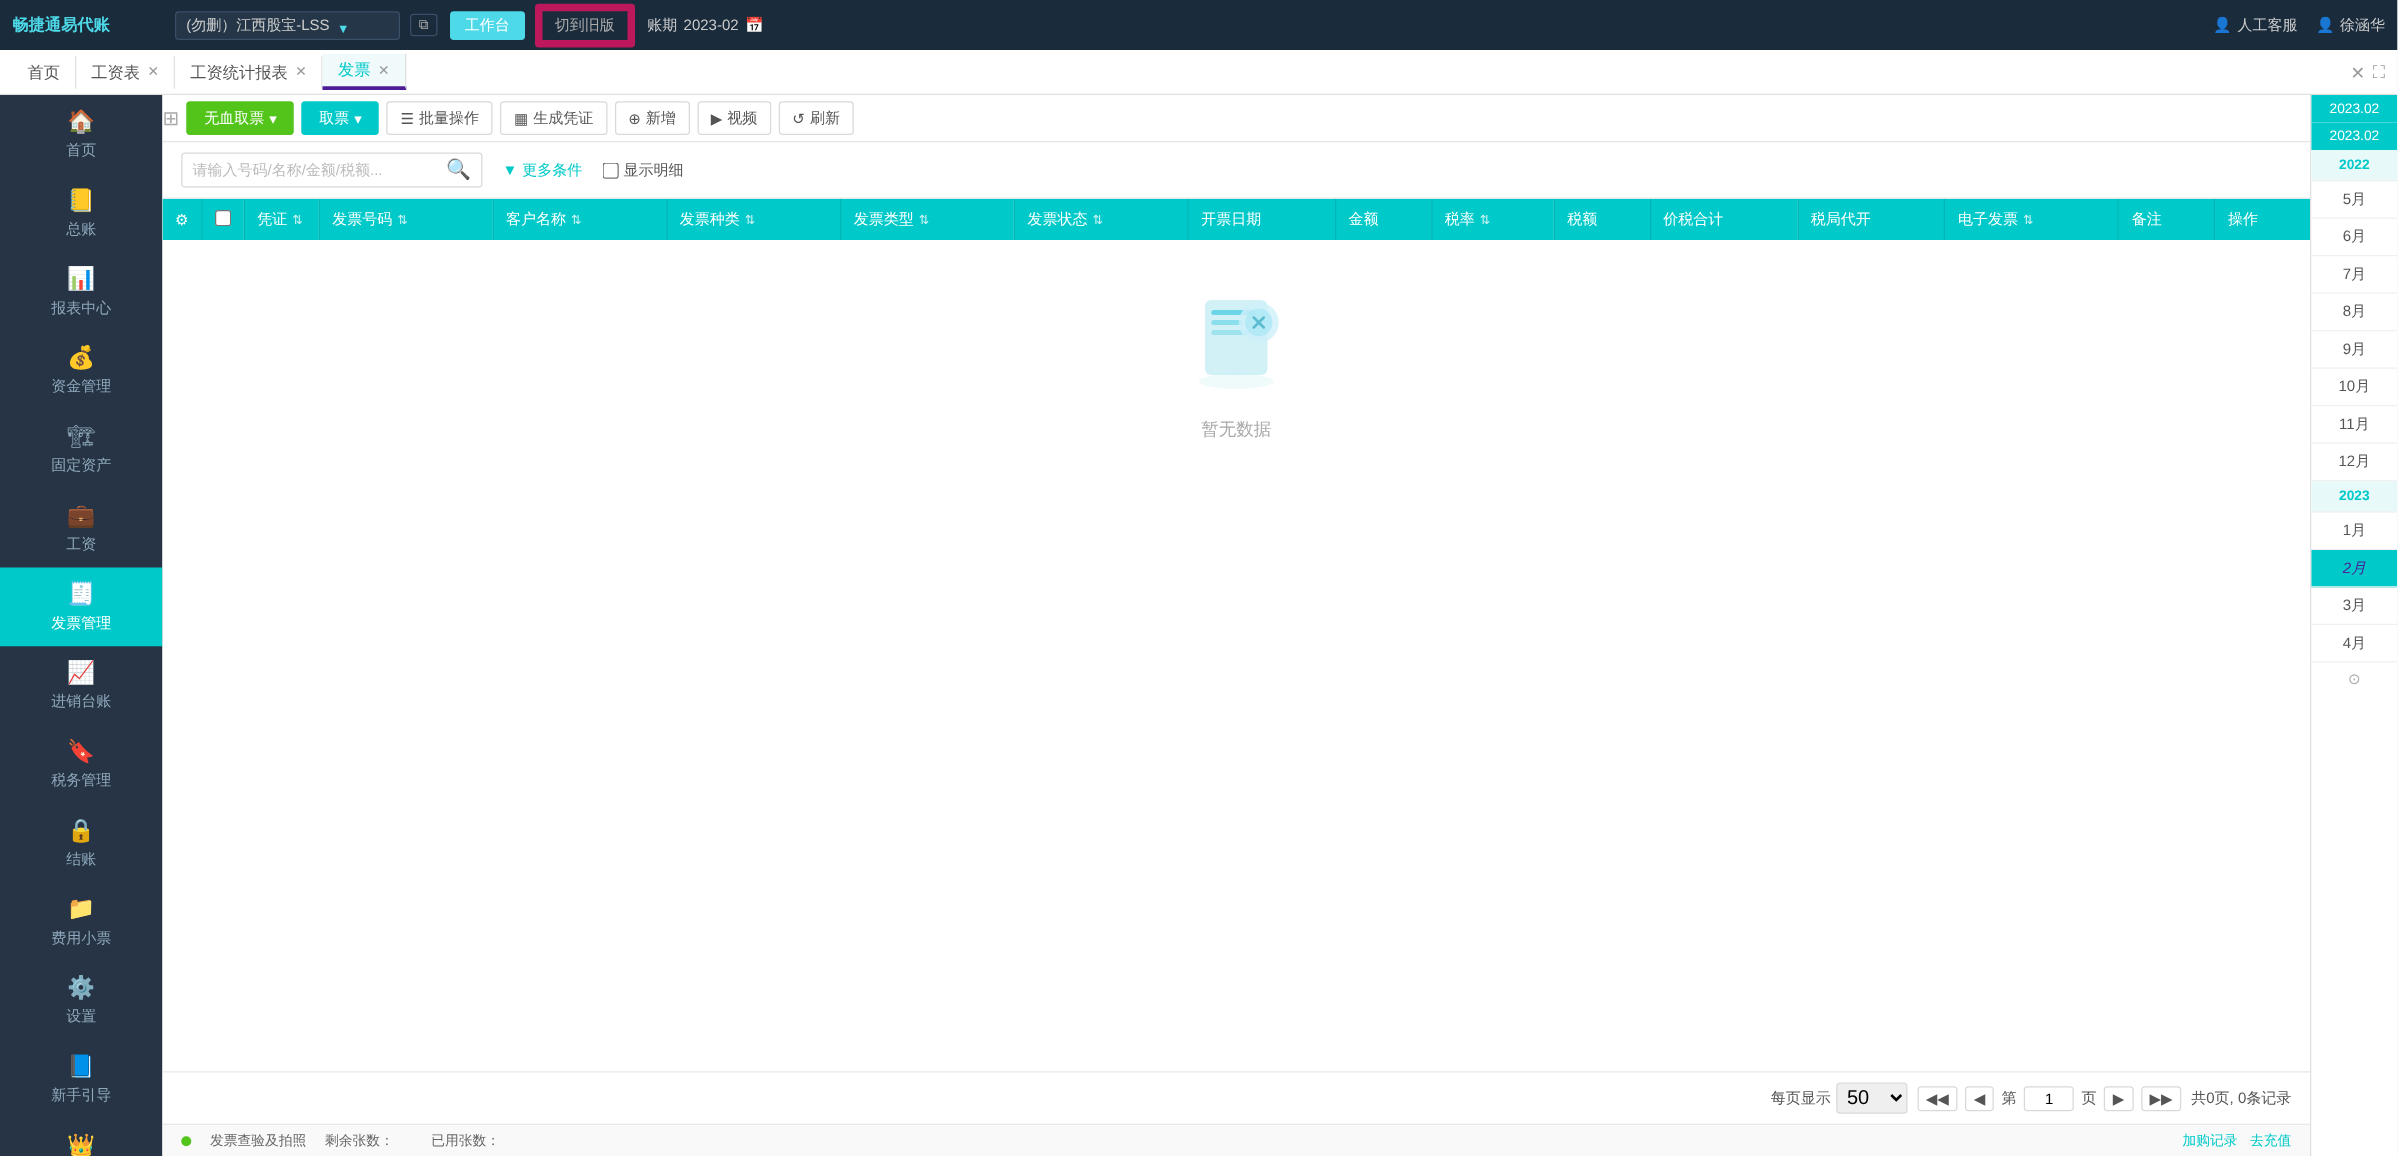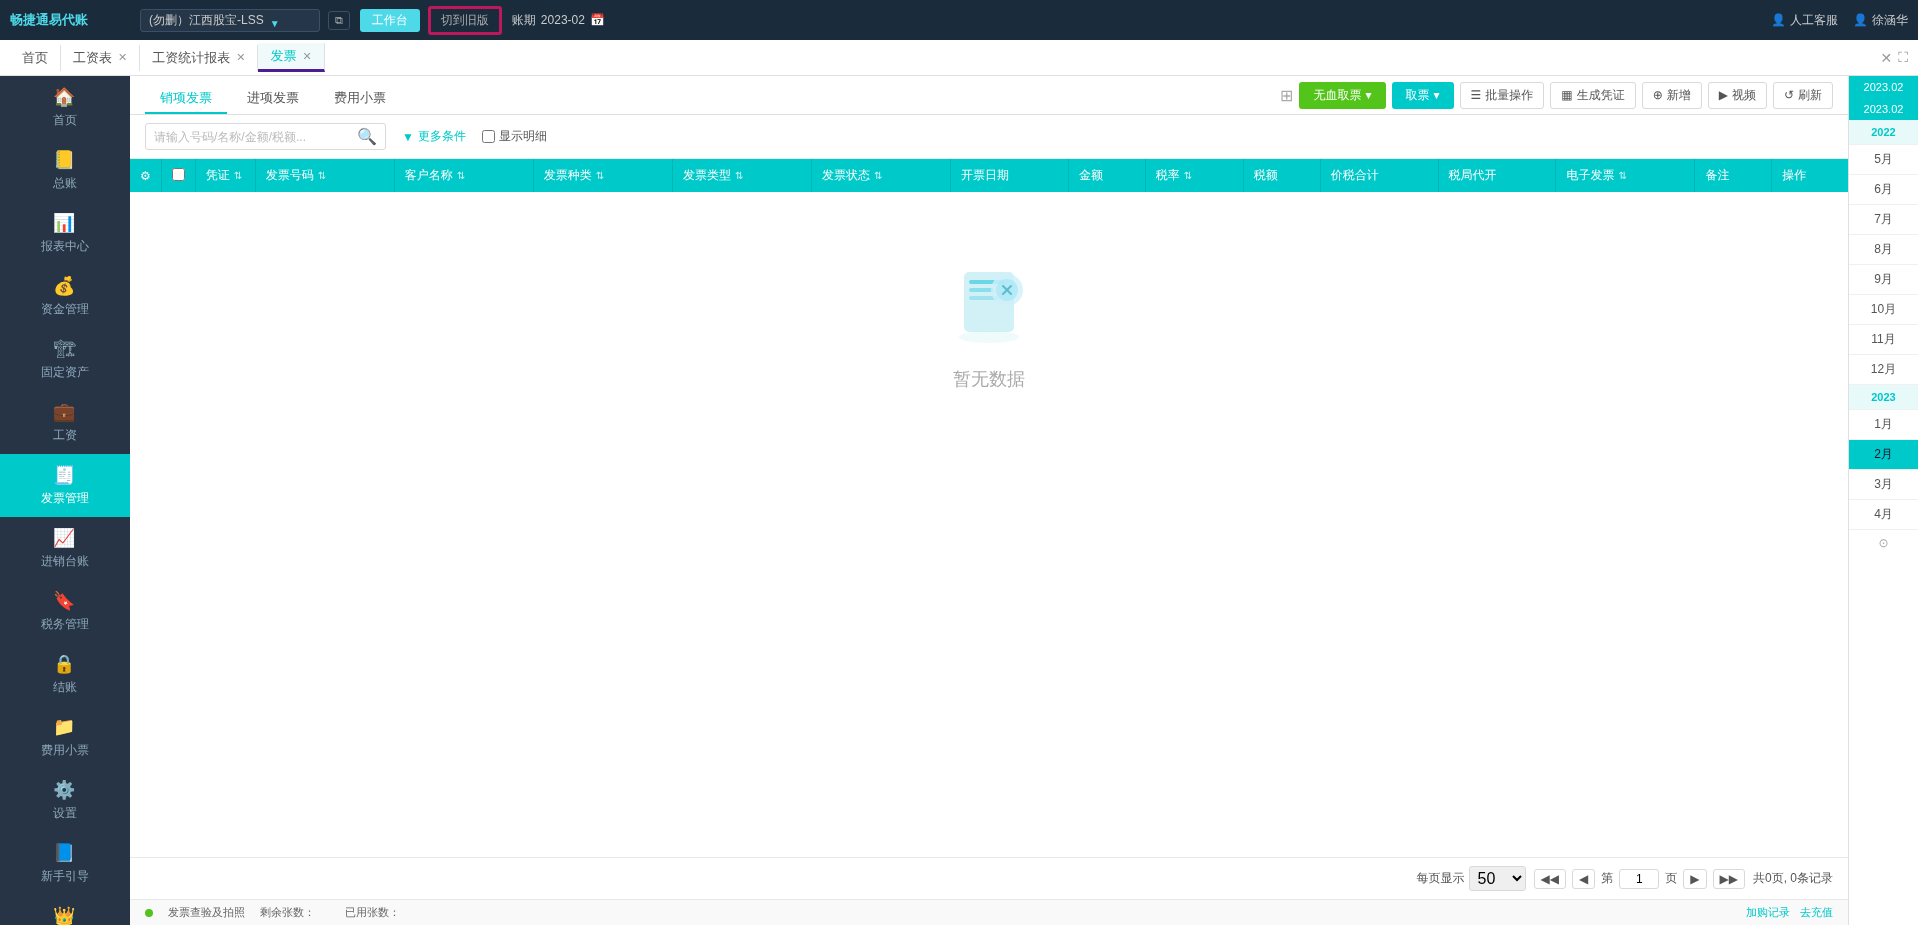--- a/index.html
+++ b/index.html
@@ -55,21 +55,21 @@
       border: none;
       border-radius: 3px;
       padding: 3px 12px;
       color: #fff;
       font-size: 12px;
       cursor: pointer;
     }
     .switch-old-btn {
       margin-left: 8px;
       background: none;
-      border: 3px solid #be185d;
+      border: 6px solid #be185d;
       border-radius: 3px;
       padding: 3px 10px;
       color: #aaa;
       font-size: 12px;
       cursor: pointer;
     }
     .period-info {
       margin-left: 10px;
       color: #ccc;
       font-size: 12px;
@@ -306,23 +306,23 @@
     }
     .sort-icon { font-size: 10px; opacity: 0.8; }
 
     
     .empty-state {
       display: flex;
       flex-direction: column;
       align-items: center;
       justify-content: center;
       flex: 1;
-      padding: 60px;
+      padding: 28px;
       color: #aaa;
-      font-size: 18px;
+      font-size: 14px;
       gap: 15px;
     }
     .empty-icon {
       width: 100px;
       height: 100px;
     }
 
     
     .pagination-bar {
       display: flex;
@@ -416,21 +416,21 @@
       text-align: center;
       cursor: pointer;
     }
     .date-item {
       padding: 6px 8px;
       cursor: pointer;
       color: #555;
       text-align: center;
       border-bottom: 1px solid #f0f0f0;
     }
-    .date-item.active { background: #00c9c9; color: #0f172a; }
+    .date-item.active { background: #00c9c9; color: #4c1d95; font-style: italic; }
     .date-item.year-label {
       background: #e8f9f9;
       color: #00c9c9;
       font-weight: bold;
       font-size: 11px;
     }
     .date-panel-icon {
       display: flex;
       align-items: center;
       justify-content: center;
@@ -556,31 +556,20 @@
       <span class="icon">👑</span>
 
     </div>
 
   </div>
 
   <div class="content-area">
     <div class="invoice-page">
 
       <div style="display:flex; align-items:center; border-bottom:1px solid #e0e0e0; background:#fff; padding: 0 15px 0 0;">
-        <div class="sub-tabs" style="border-bottom:none; flex:1;">
-          <div class="sub-tab active">
-            <span>销项发票</span>
-          </div>
-          <div class="sub-tab">
-            <span>进项发票</span>
-          </div>
-          <div class="sub-tab">
-            <span>费用小票</span>
-          </div>
-        </div>
         <div style="display:flex; align-items:center; gap:6px; padding: 5px 0;">
           <span style="font-size:16px; color:#aaa; cursor:pointer;">⊞</span>
           <button class="btn-primary" style="display:flex;align-items:center;gap:4px;">
             <span>无血取票</span>
             <span>▾</span>
           </button>
           <button class="btn-secondary" style="display:flex;align-items:center;gap:4px;">
             <span>取票</span>
             <span>▾</span>
           </button>

